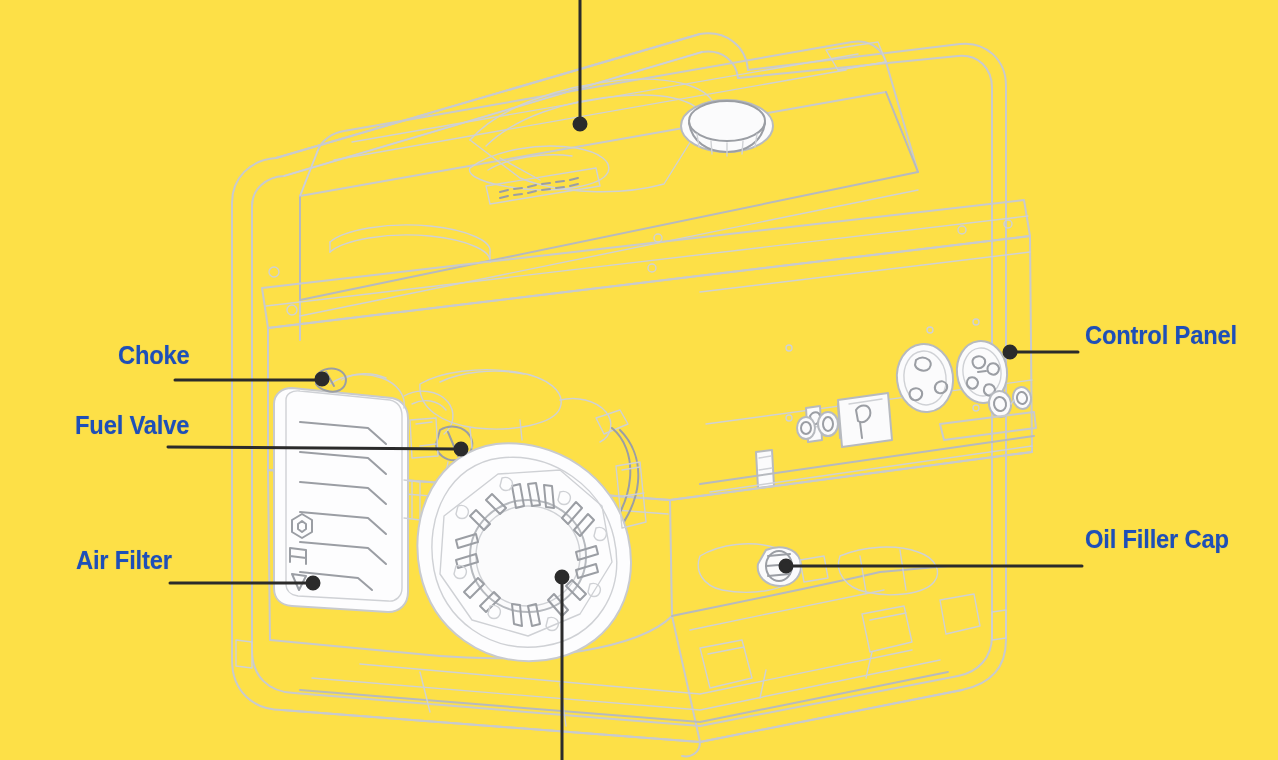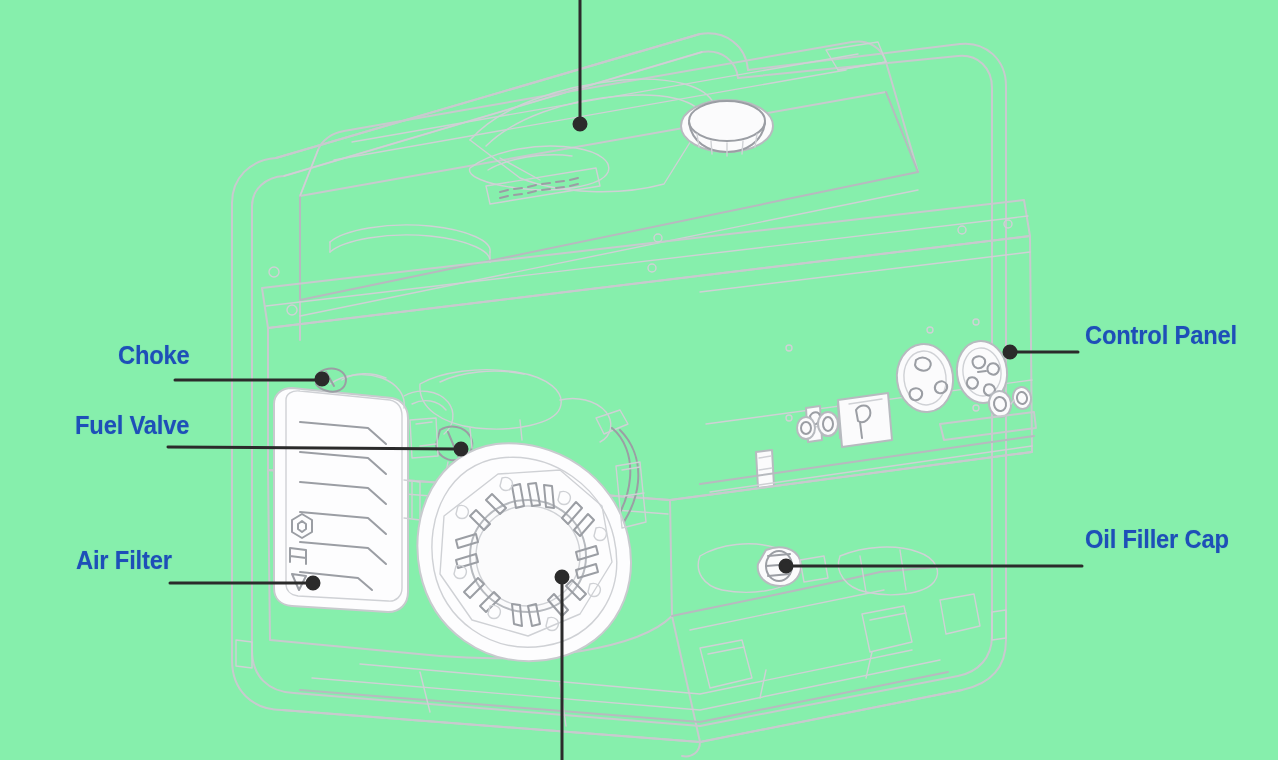--- a/index.html
+++ b/index.html
@@ -8,21 +8,21 @@
     padding: 0;
     background: #ffffff;
   }
   body {
     font-family: "Liberation Sans", sans-serif;
   }
   #diagram-root {
     position: relative;
     width: 1278px;
     height: 760px;
-    background: #86efac;
+    background: #fde047;
     overflow: hidden;
   }
   #generator-art {
     position: absolute;
     left: 0;
     top: 0;
     width: 1278px;
     height: 760px;
   }
   .callout-label {

